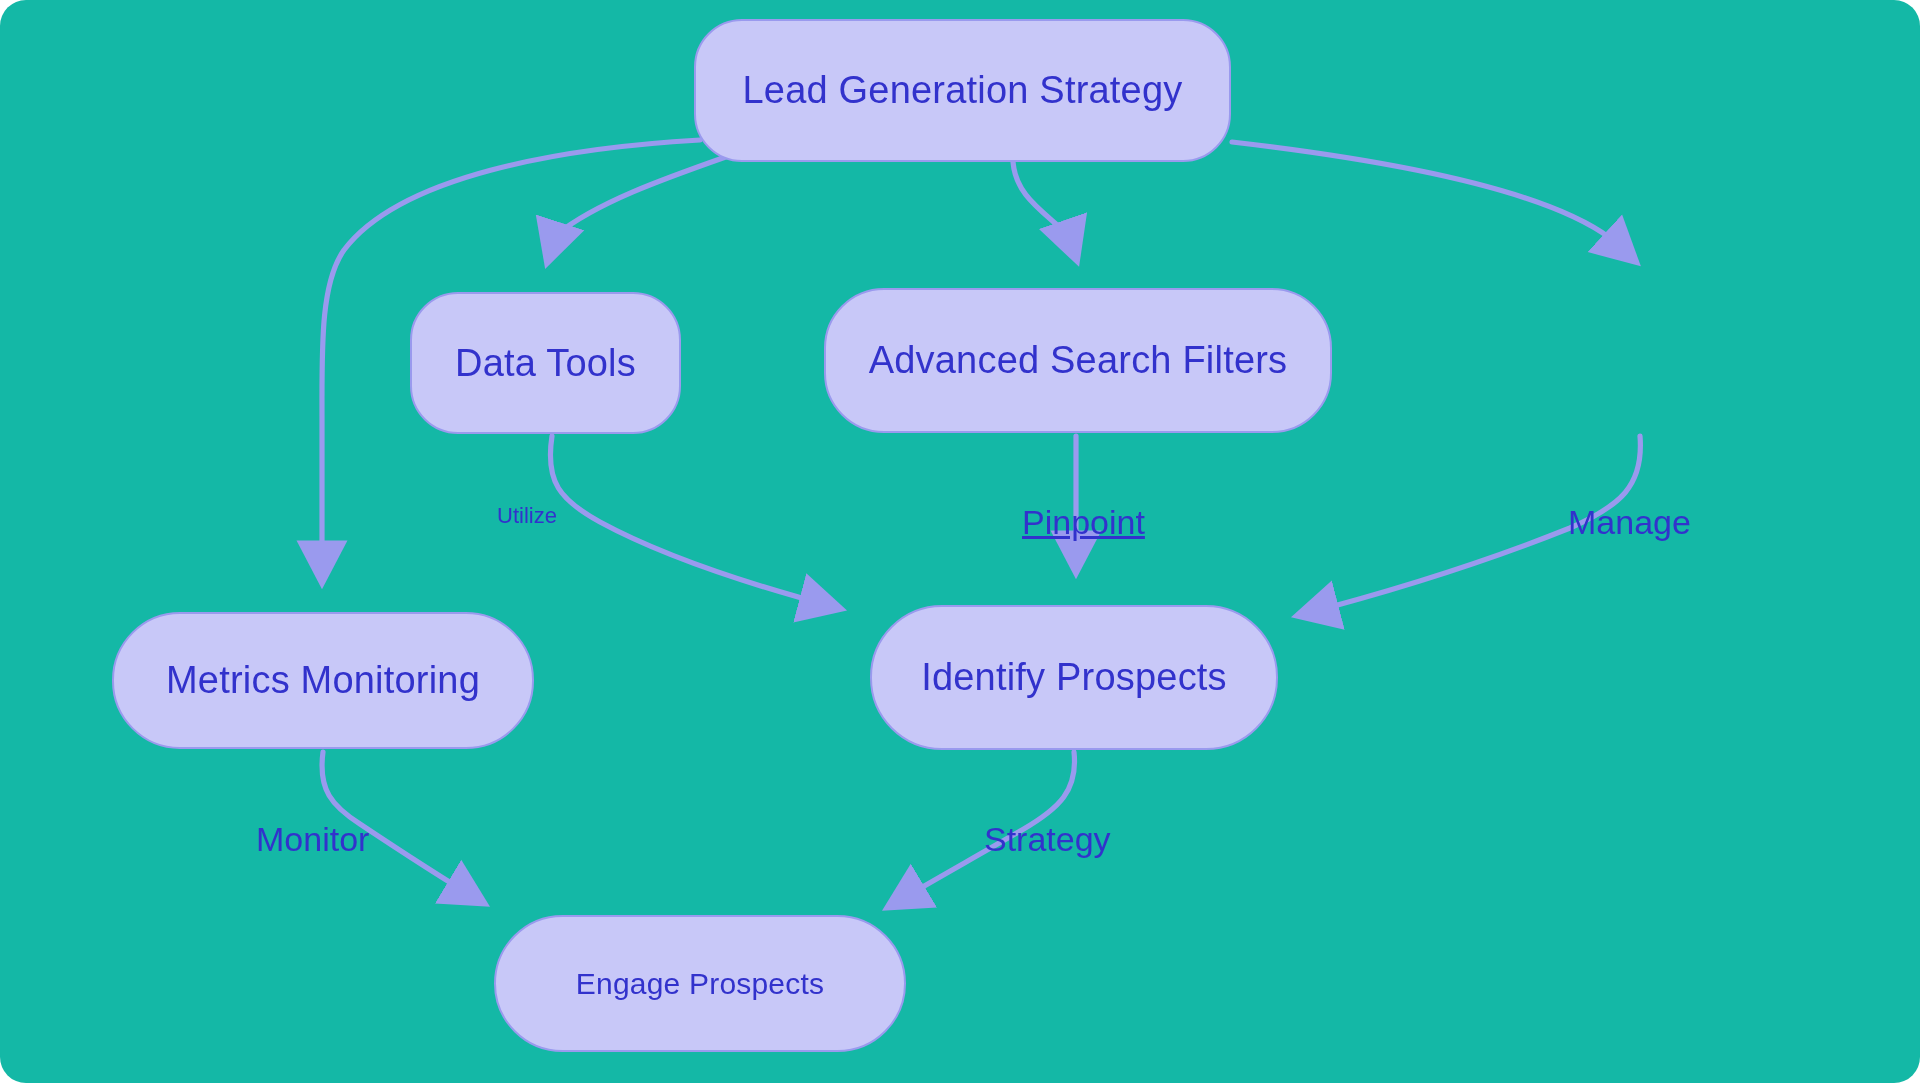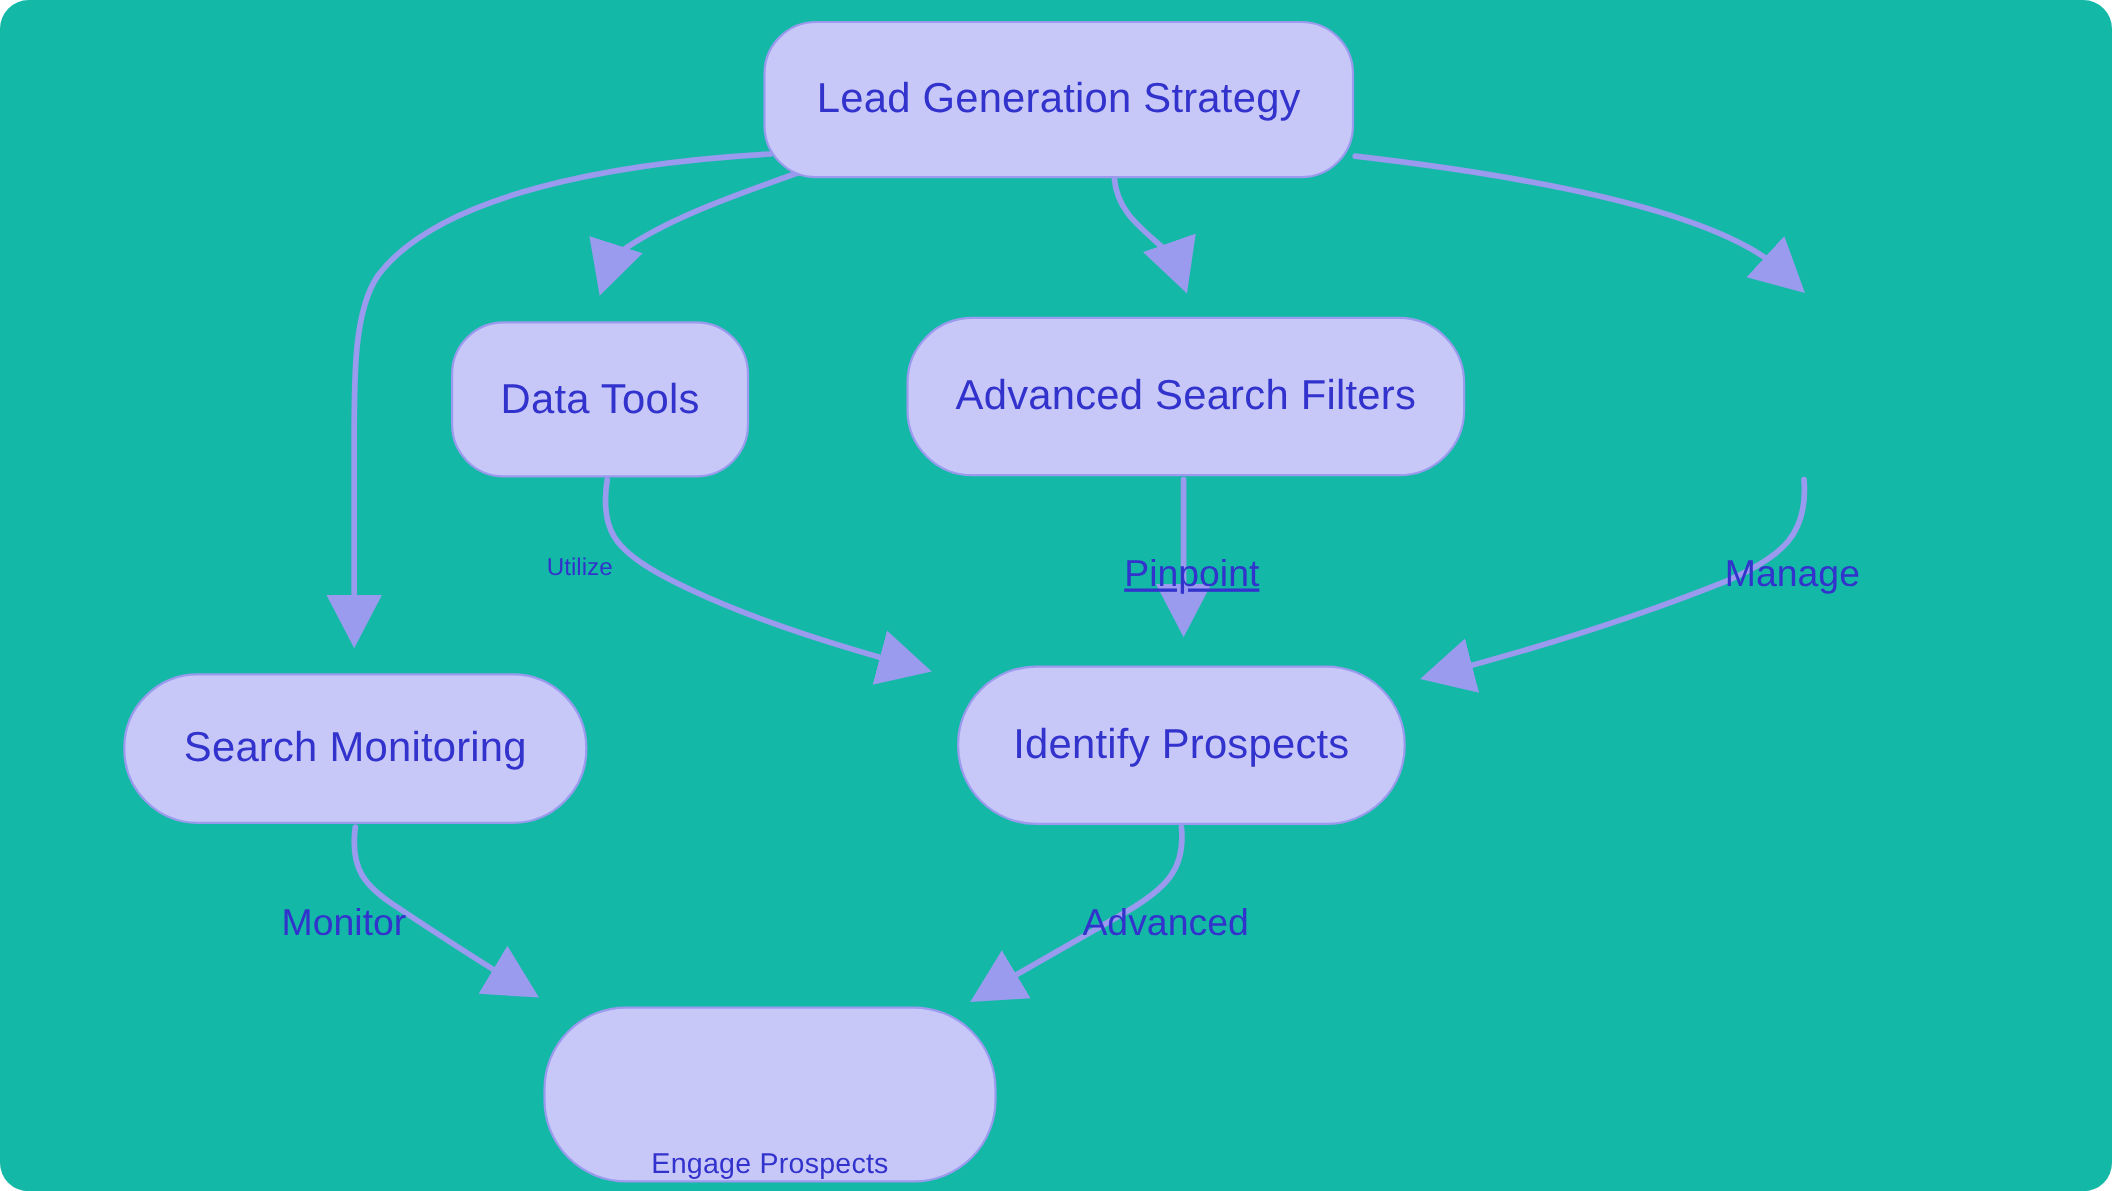--- a/index.html
+++ b/index.html
@@ -57,34 +57,34 @@
   <div class="node" style="left:824px;top:288px;width:508px;height:145px;border-radius:60px;font-size:38px;">
     <span>Advanced Search Filters</span>
   </div>
 
   <div class="node" style="left:410px;top:292px;width:271px;height:142px;border-radius:48px;font-size:38px;">
     <span>Data Tools</span>
   </div>
 
 
   <div class="node" style="left:112px;top:612px;width:422px;height:137px;border-radius:68px;font-size:38px;">
-    <span>Search Monitoring</span>
+    <span>Metrics Monitoring</span>
   </div>
 
   <div class="node" style="left:870px;top:605px;width:408px;height:145px;border-radius:72px;font-size:38px;">
     <span>Identify Prospects</span>
   </div>
 
-  <div class="node" style="left:494px;top:915px;width:412px;height:160px;border-radius:75px;font-size:26px;align-items:flex-end;">
+  <div class="node" style="left:494px;top:915px;width:412px;height:137px;border-radius:75px;font-size:30px;">
     <span>Engage Prospects</span>
   </div>
 
   <div class="elabel" style="left:497px;top:505px;font-size:22px;">Utilize</div>
 
   <div class="elabel" style="left:1022px;top:505px;font-size:34px;text-decoration:underline;">Pinpoint</div>
 
   <div class="elabel" style="left:1568px;top:505px;font-size:34px;">Manage</div>
 
   <div class="elabel" style="left:256px;top:822px;font-size:34px;">Monitor</div>
 
-  <div class="elabel" style="left:984px;top:822px;font-size:34px;">Advanced</div>
+  <div class="elabel" style="left:984px;top:822px;font-size:34px;">Strategy</div>
 
 </div>
 
 </body></html>

